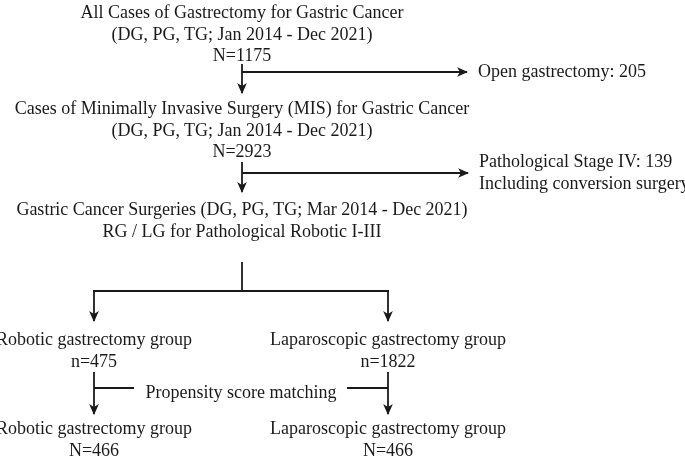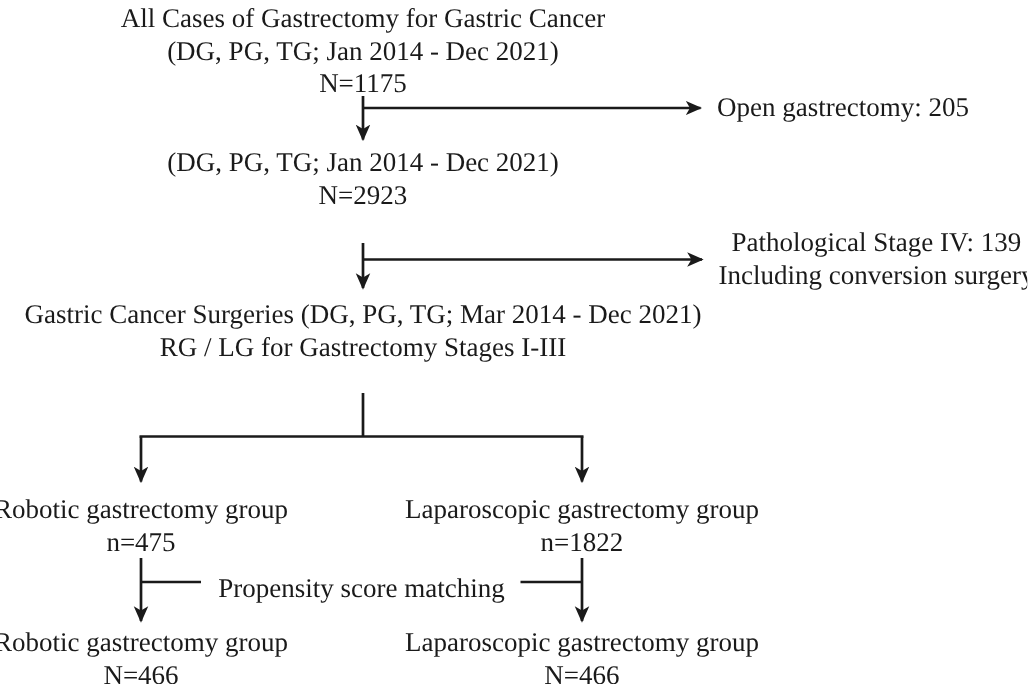--- a/index.html
+++ b/index.html
@@ -23,21 +23,21 @@
   }
   .node {
     position: absolute;
     white-space: nowrap;
   }
   .node.center {
     text-align: center;
     transform: translateX(-50%);
   }
   .node.leftalign {
-    text-align: center;
+    text-align: left;
   }
 </style>
 </head>
 <body>
 
 <div class="canvas">
 
   <svg class="connectors" width="685" height="456" viewBox="0 0 685 456" xmlns="http://www.w3.org/2000/svg">
     <defs>
       <marker id="ah" viewBox="0 0 10 10" refX="9" refY="5" markerUnits="userSpaceOnUse" markerWidth="11" markerHeight="11" orient="auto">
@@ -68,32 +68,33 @@
     <div>All Cases of Gastrectomy for Gastric Cancer</div>
     <div>(DG, PG, TG; Jan 2014 - Dec 2021)</div>
     <div>N=1175</div>
   </div>
 
   <div class="node leftalign" style="left:478px; top:61px">
     <div>Open gastrectomy: 205</div>
   </div>
 
   <div class="node center" style="left:242px; top:98px">
+    <div>Cases of Minimally Invasive Surgery (MIS) for Gastric Cancer</div>
     <div>(DG, PG, TG; Jan 2014 - Dec 2021)</div>
     <div>N=2923</div>
   </div>
 
   <div class="node leftalign" style="left:479px; top:151px">
     <div>Pathological Stage IV: 139</div>
     <div>Including conversion surgery</div>
   </div>
 
   <div class="node center" style="left:242px; top:199px">
     <div>Gastric Cancer Surgeries (DG, PG, TG; Mar 2014 - Dec 2021)</div>
-    <div>RG / LG for Gastrectomy Stages I-III</div>
+    <div>RG / LG for Pathological Robotic I-III</div>
   </div>
 
   <div class="node center" style="left:94px; top:329px">
     <div>Robotic gastrectomy group</div>
     <div>n=475</div>
   </div>
 
   <div class="node center" style="left:388px; top:329px">
     <div>Laparoscopic gastrectomy group</div>
     <div>n=1822</div>

